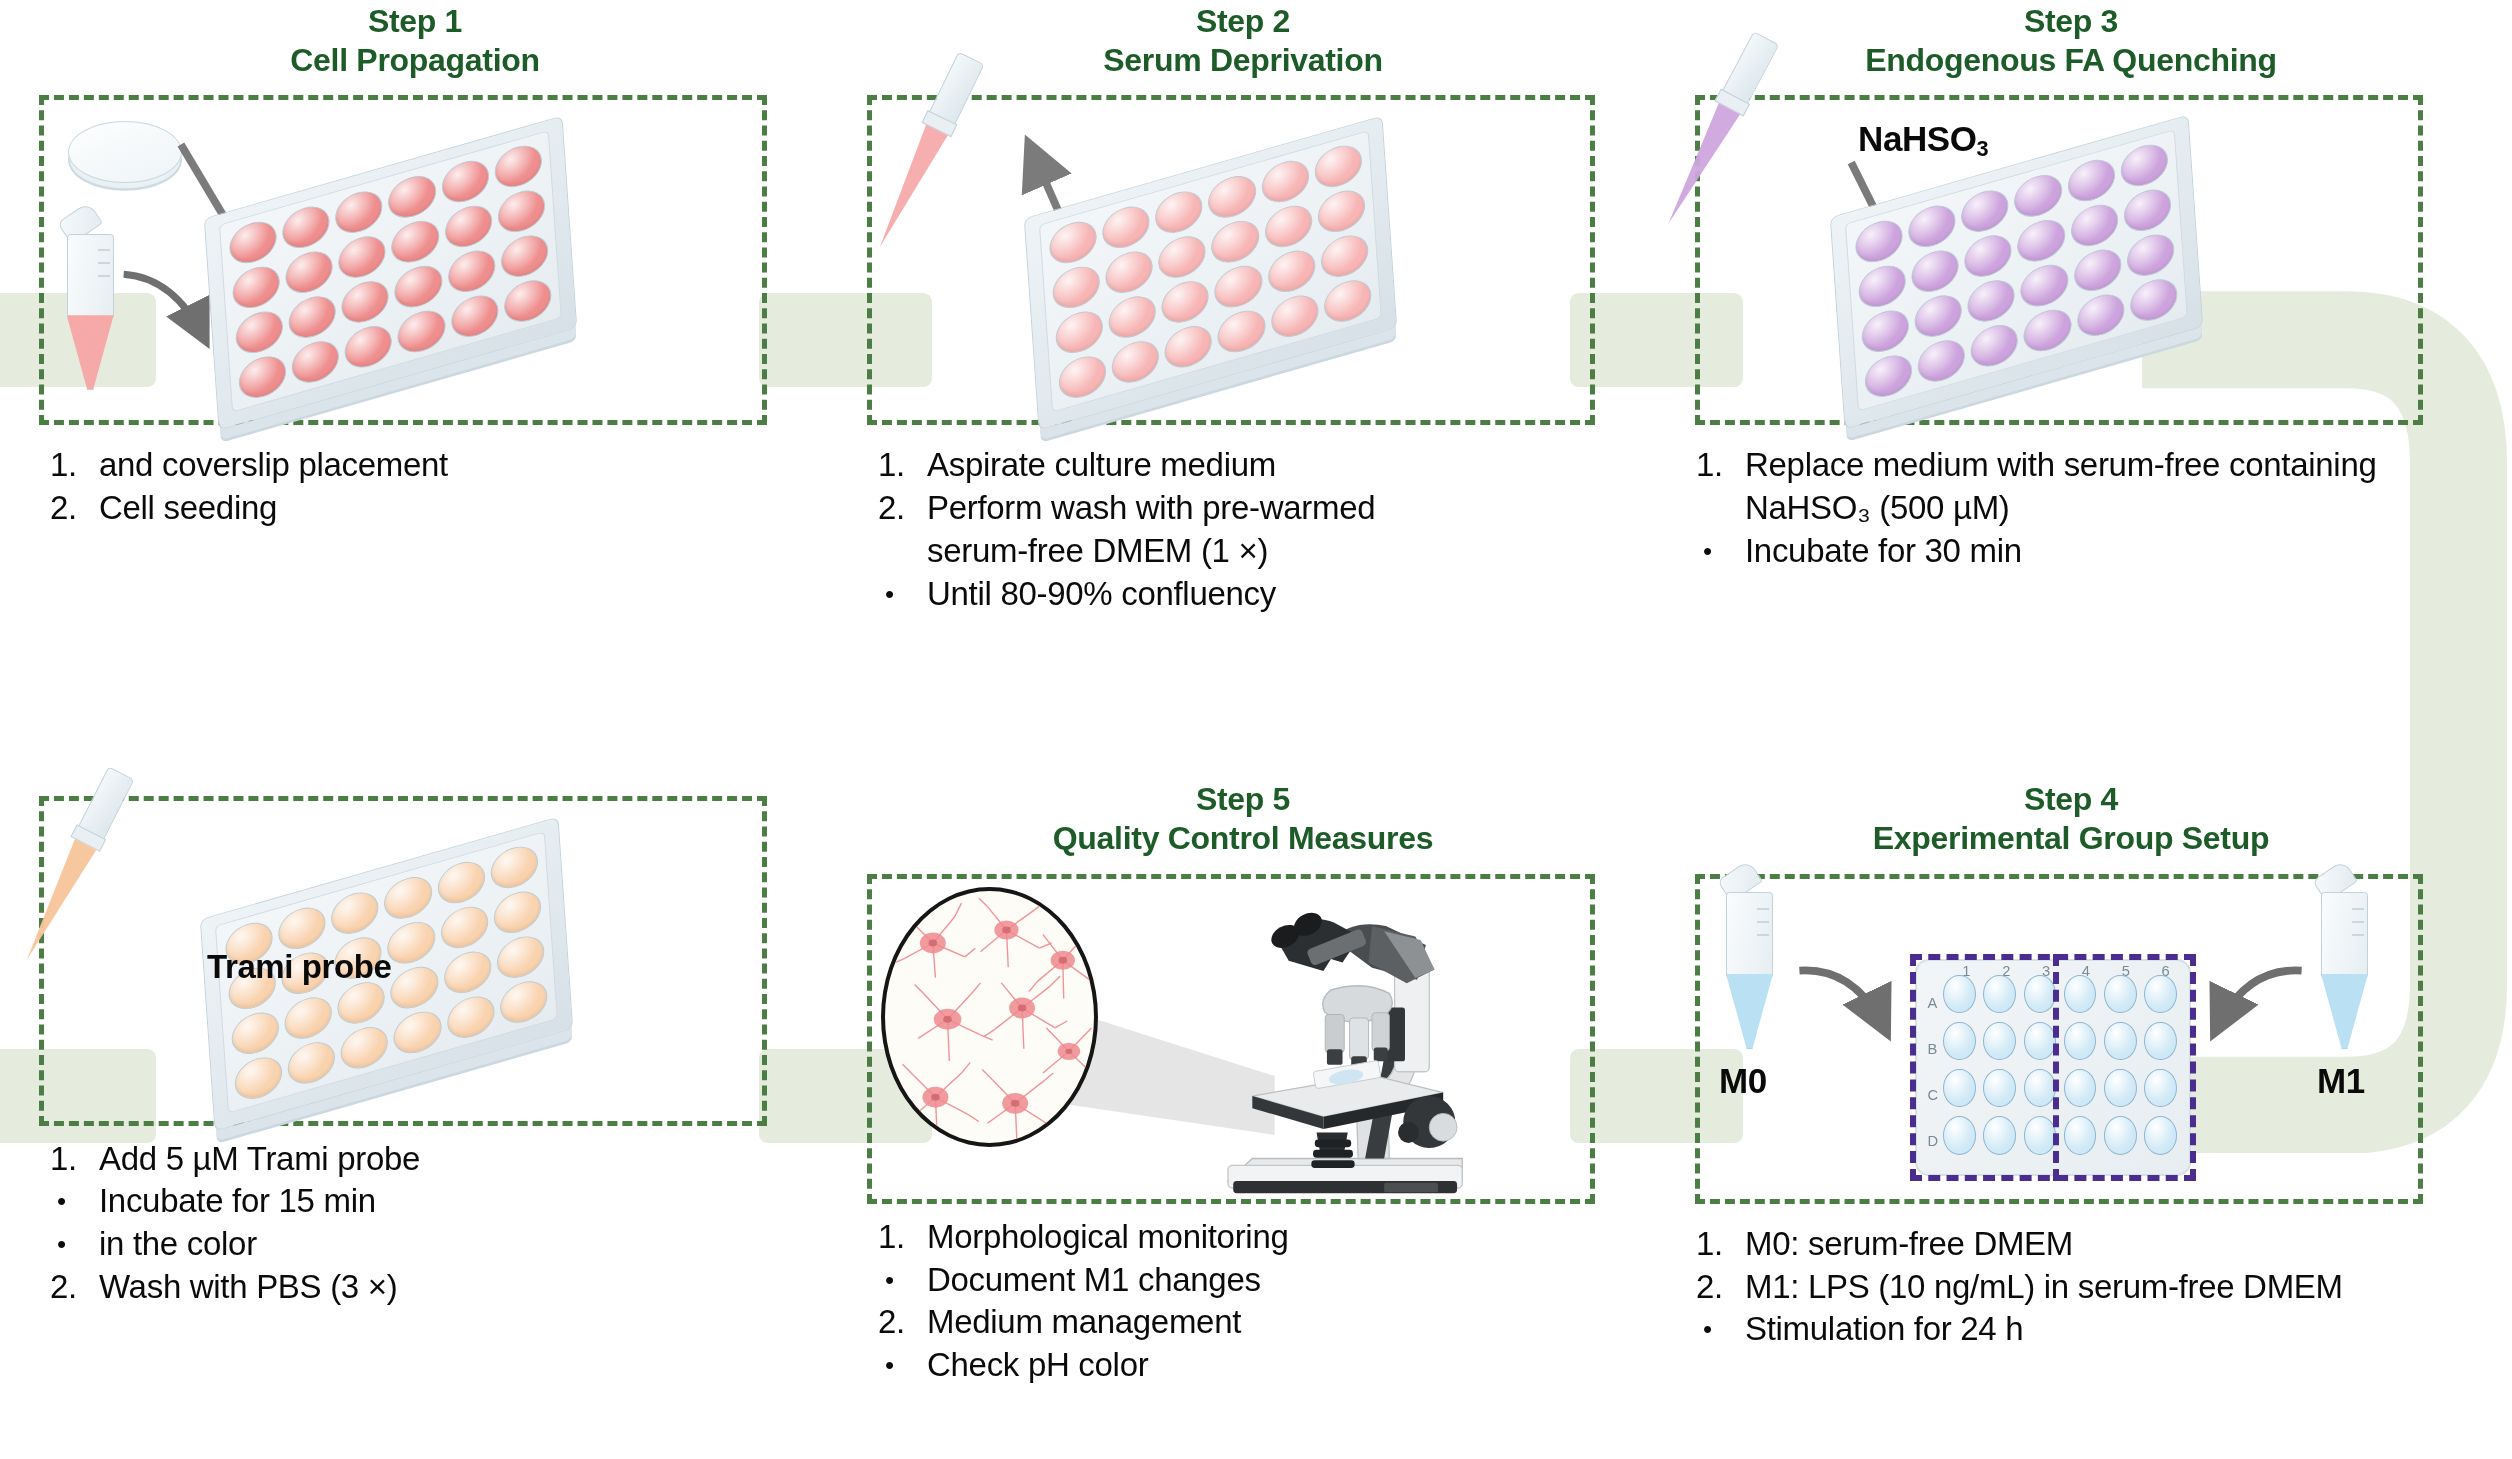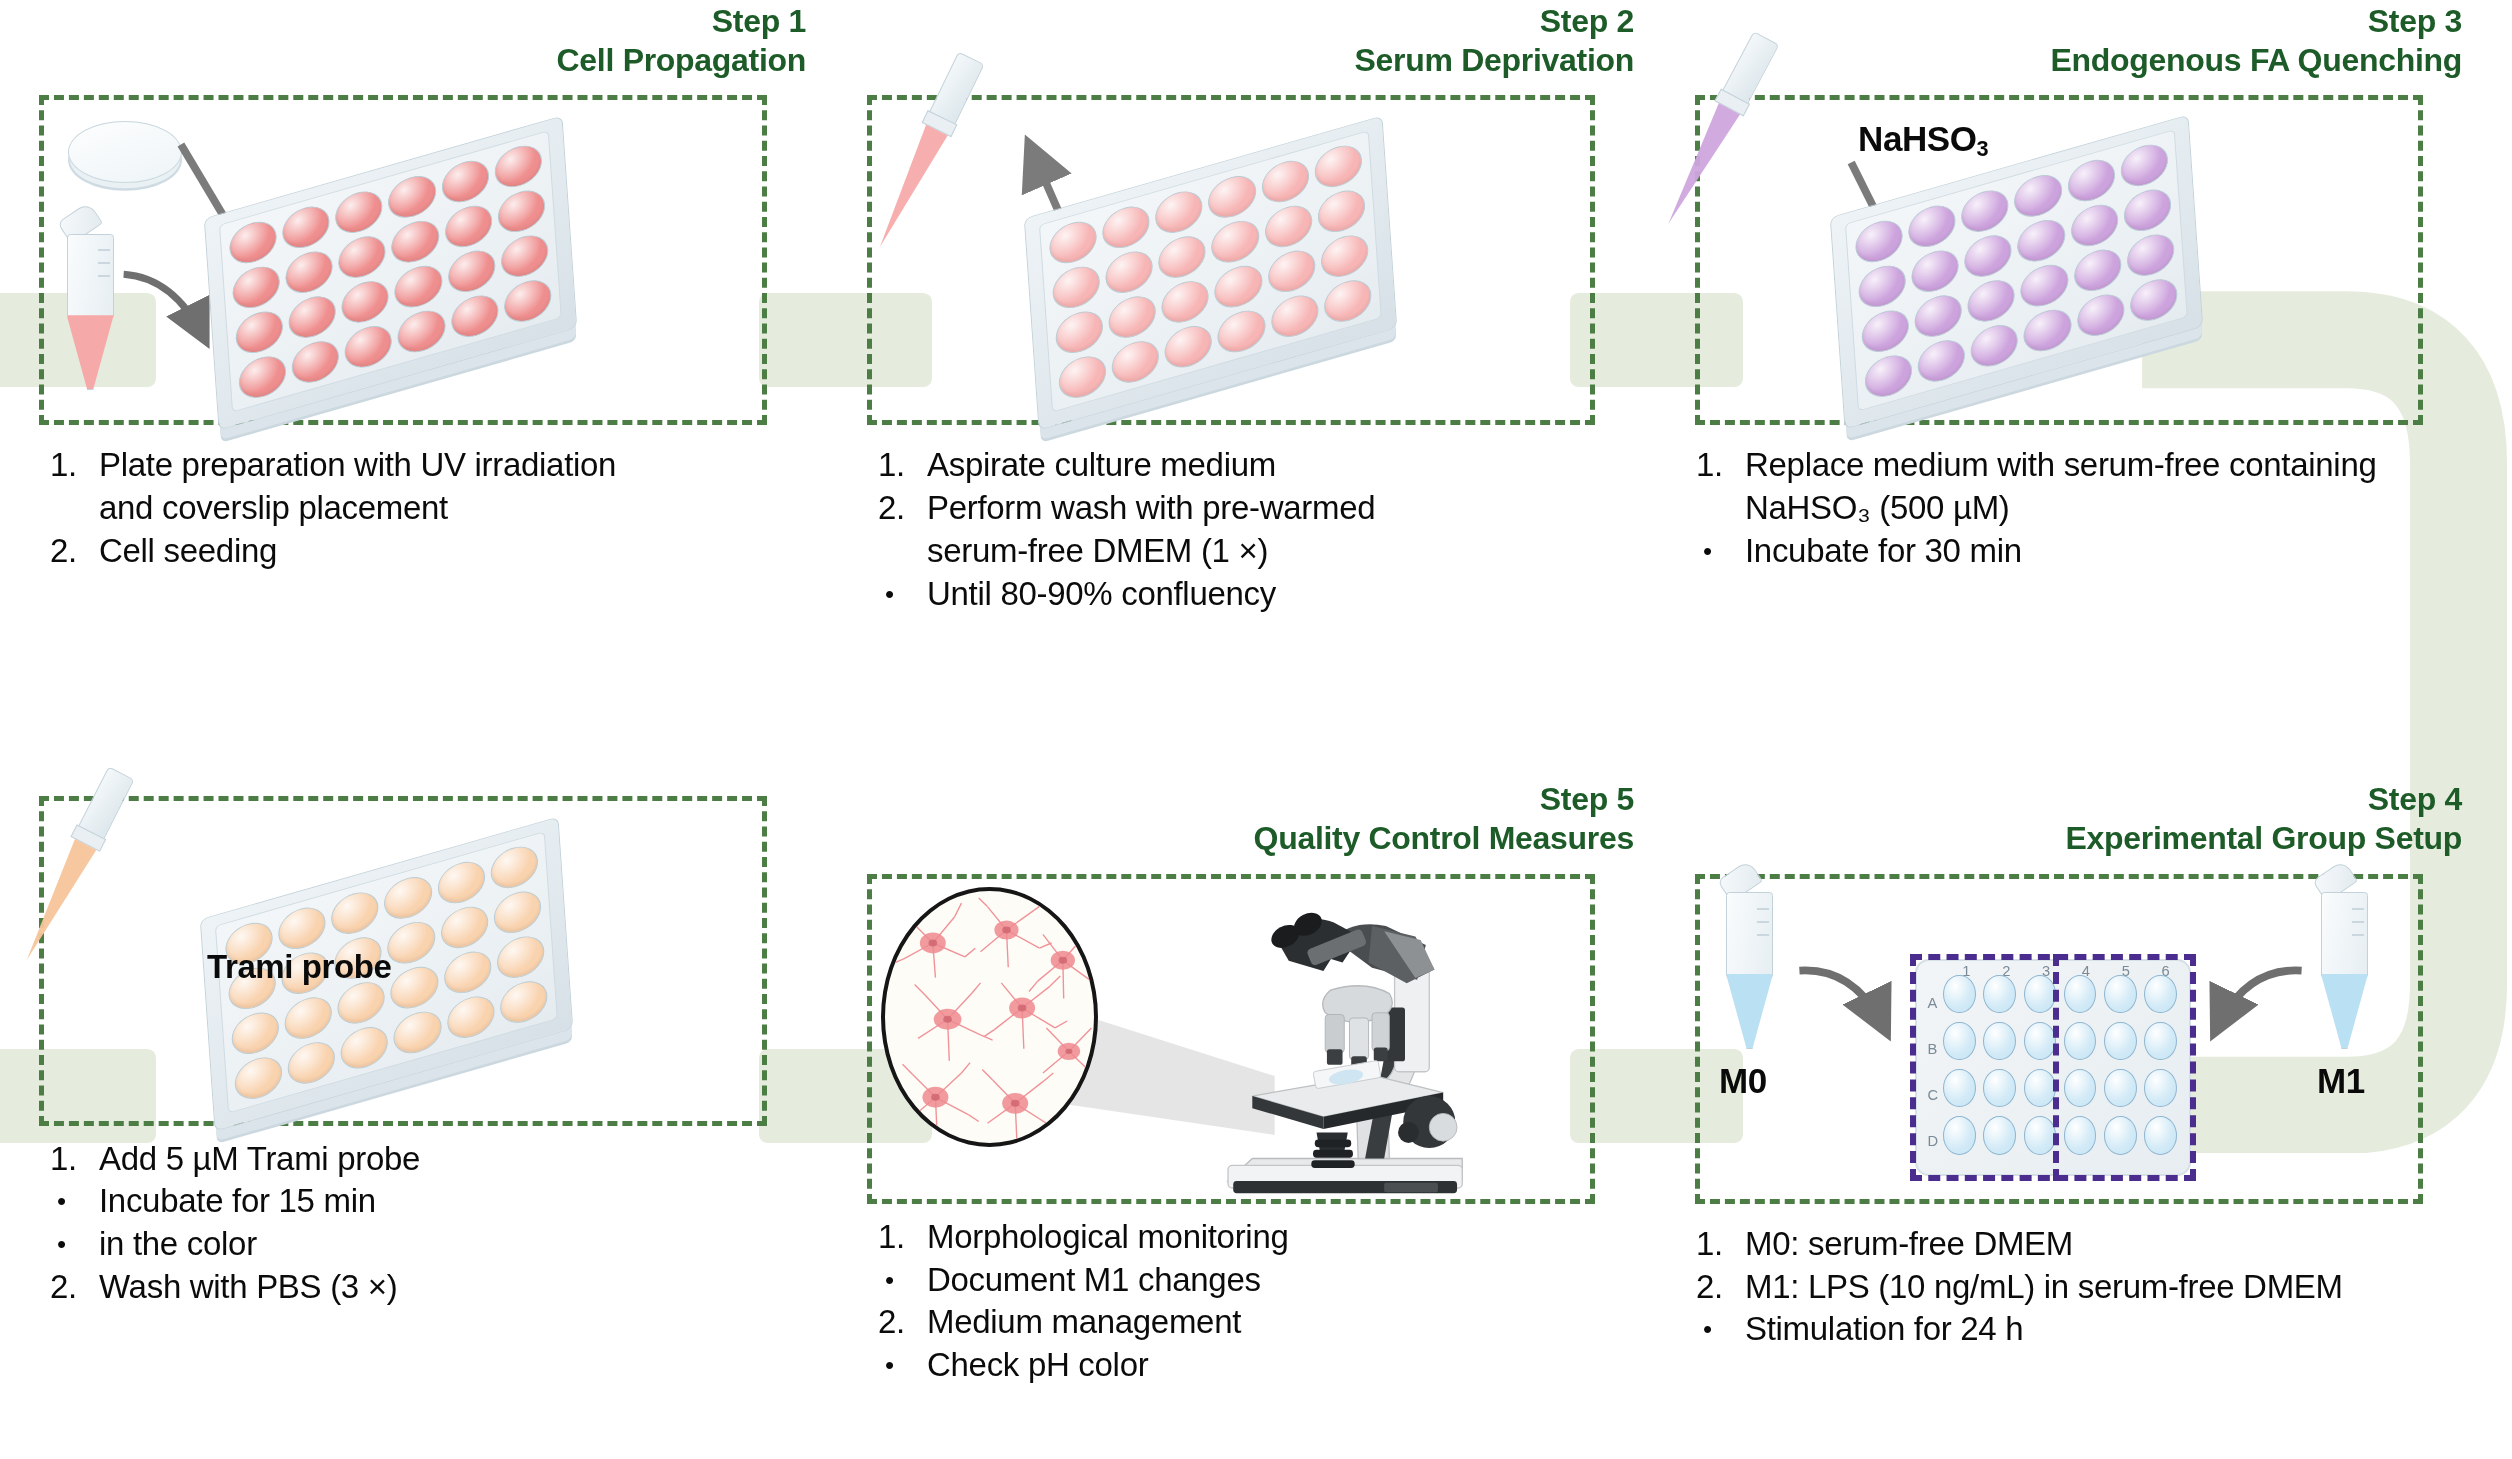--- a/index.html
+++ b/index.html
@@ -18,21 +18,21 @@
     border-radius: 8.7px;
   }
   .conn-u { position: absolute; }
 
   
   .step {
     position: absolute;
     width: 806px;
   }
   .step-title {
-    text-align: right;
+    text-align: center;
     color: #1d5c28;
     font-weight: bold;
     font-size: 32px;
     line-height: 1.22;
     letter-spacing: -0.3px;
     padding-left: 24px;
   }
   .step-title .t2 { display: block; }
 
   .panel {
@@ -306,21 +306,20 @@
                 <div class="well" style="--wc: #ef8e8e;"></div>
               </div>
           </div>
         </div>
       </div>
     </div>
     <div class="steps-list">
       <div class="li">
         <span class="mk">1.</span>
         <span class="tx">
-          <span>Plate preparation with UV irradiation</span>
           <span class="cont">and coverslip placement</span>
         </span>
       </div>
       <div class="li">
         <span class="mk">2.</span>
         <span class="tx">
           <span>Cell seeding</span>
         </span>
       </div>
     </div>

